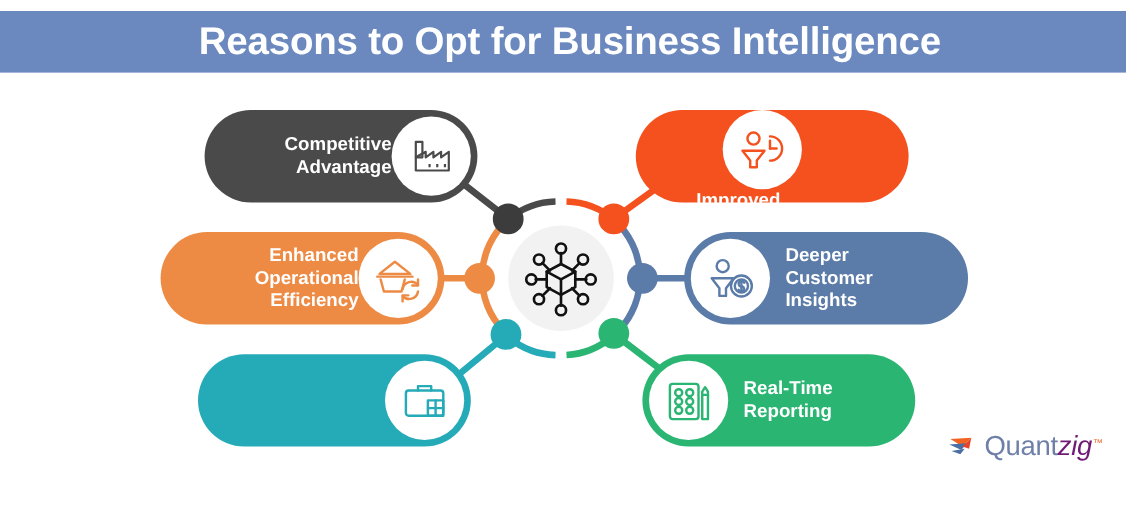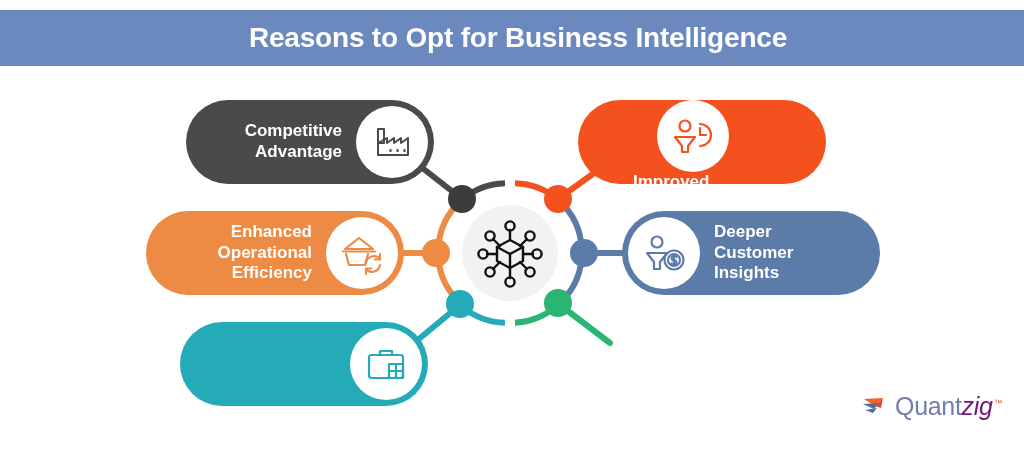--- a/index.html
+++ b/index.html
@@ -12,21 +12,21 @@
   #stage { position:relative; width:1024px; height:466px; background:#fff; }
 
   
   .header-band{
     position:absolute; left:0; top:10px; width:1024px; height:56px;
     background:#6b89bf;
     display:flex; align-items:center; justify-content:center;
   }
   .header-title{
     color:#ffffff;
-    font-size:28px;
+    font-size:35px;
     font-weight:bold;
     letter-spacing:-0.2px;
     white-space:nowrap;
     margin-left:12px;
   }
 
   
   .wire-layer{ position:absolute; left:0; top:0; width:1024px; height:466px; }
 
   
@@ -49,21 +49,21 @@
 
   .icon-bubble{
     width:72px; height:72px; border-radius:50%;
     background:#ffffff;
     display:flex; align-items:center; justify-content:center;
     flex:0 0 auto;
   }
 
   
   .pill.left { justify-content:flex-end; padding-right:6px; padding-left:24px; }
-  .pill.left .pill-text{ margin-right:14px; }
+  .pill.left .pill-text{ }
   
   .pill.right { justify-content:flex-start; padding-left:6px; padding-right:24px; }
   .pill.right .pill-text{ margin-left:14px; }
 
   
   #pill-competitive { left:186px; top:100px; width:248px; }
   #pill-improved    { left:578px; top:100px; width:248px;flex-direction:column; }
   #pill-enhanced    { left:146px; top:211px; width:258px; }
   #pill-deeper      { left:622px; top:211px; width:258px; }
   #pill-predictive  { left:180px; top:322px; width:248px; }
@@ -241,20 +241,39 @@
           <path d="M20 17 L20 13 L32 13 L32 17"></path>
           <rect x="9" y="17" width="34" height="23" rx="2.5"></rect>
           <rect x="29" y="26" width="14" height="14"></rect>
           <line x1="36" y1="26" x2="36" y2="40"></line>
           <line x1="29" y1="33" x2="43" y2="33"></line>
         </g>
       </svg>
     </div>
   </div>
 
+  <div class="pill right" id="pill-realtime" style="background:#2bb573;">
+    <div class="icon-bubble">
+      <svg width="52" height="52" viewBox="0 0 52 52">
+        <g stroke="#2bb573" stroke-width="2.2" fill="none" stroke-linecap="round" stroke-linejoin="round">
+          <rect x="9" y="11" width="26" height="32" rx="2.5"></rect>
+          <circle cx="17" cy="19" r="3.2"></circle>
+          <circle cx="27" cy="19" r="3.2"></circle>
+          <circle cx="17" cy="27" r="3.2"></circle>
+          <circle cx="27" cy="27" r="3.2"></circle>
+          <circle cx="17" cy="35" r="3.2"></circle>
+          <circle cx="27" cy="35" r="3.2"></circle>
+          <path d="M41 14 L43.6 18 L43.6 43 L38.4 43 L38.4 18 Z"></path>
+          <line x1="38.4" y1="21" x2="43.6" y2="21"></line>
+        </g>
+      </svg>
+    </div>
+    <div class="pill-text">Real-Time
+Reporting</div>
+  </div>
 
   <div class="logo">
     <svg width="30" height="26" viewBox="0 0 30 26" style="margin-right:3px;">
       <path d="M2 5 L21 4 L13 12 Z" fill="#f26322"></path>
       <path d="M1 10 L17 9 L12 15 Z" fill="#4a6fa5"></path>
       <path d="M3 16 L15 14 L11 19 Z" fill="#4a6fa5"></path>
       <path d="M13 12 L21 4 L19 14 Z" fill="#e8432a"></path>
     </svg>
     <div class="logo-word">
       <span class="logo-quant">Quant</span>

